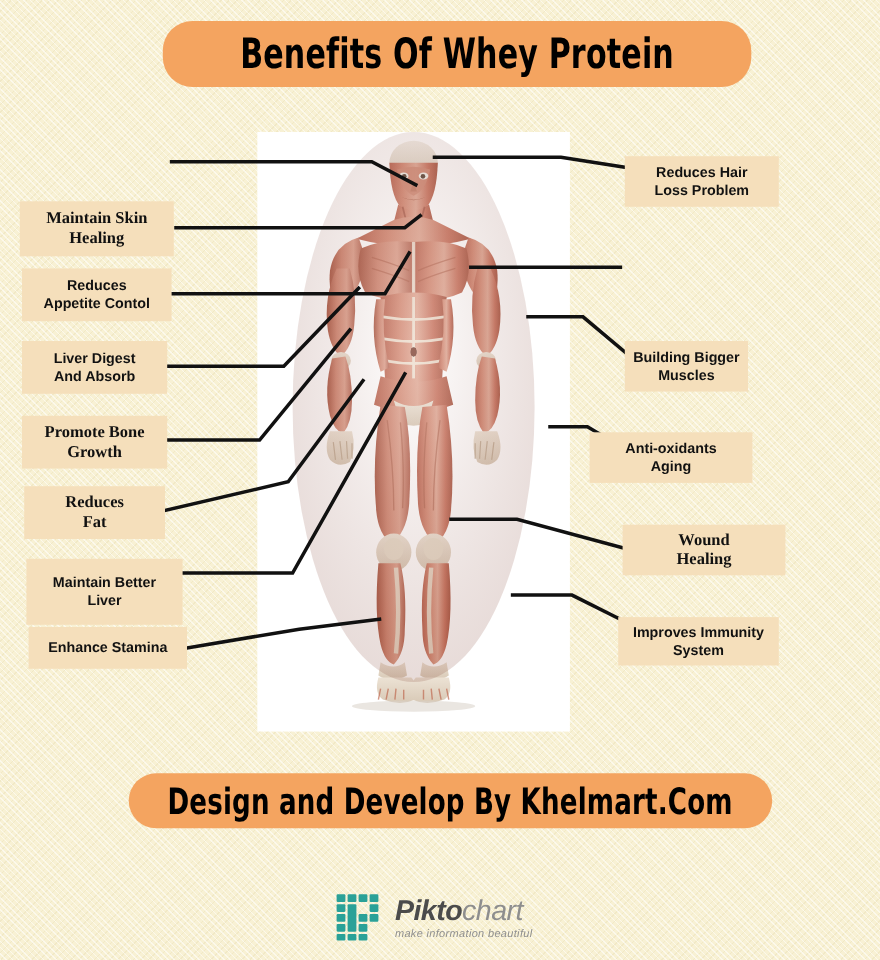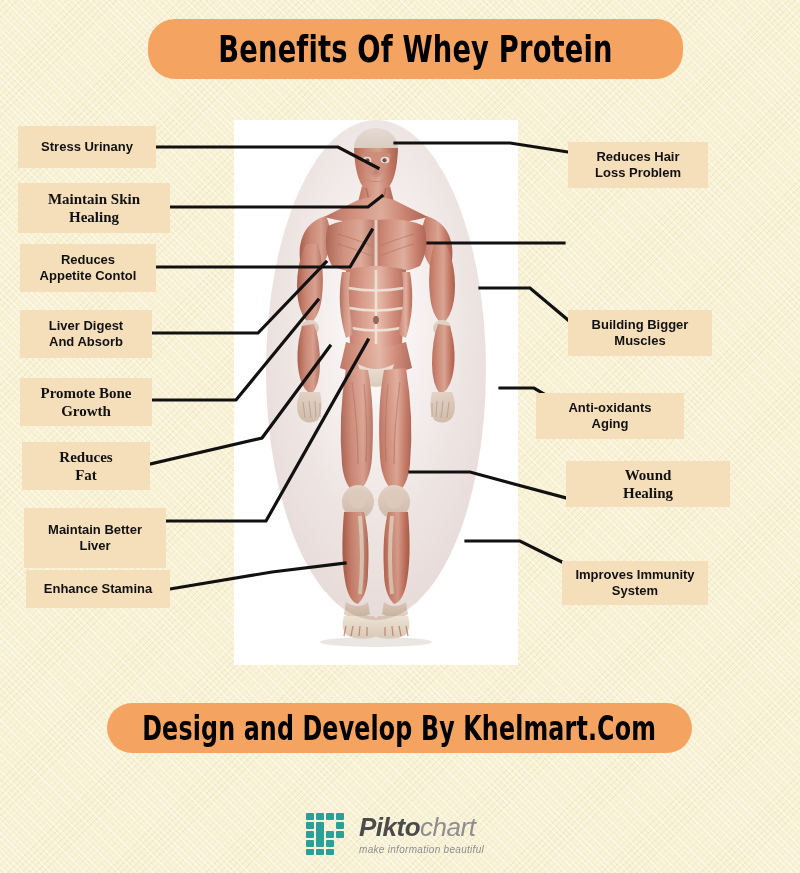--- a/index.html
+++ b/index.html
@@ -35,21 +35,21 @@
     border-radius:27px;
   }
   #title-banner{
     left:148px;top:19px;width:535px;height:60px;
   }
   #title-banner .btxt{
     font-size:38px;line-height:1;
     transform:scaleX(.80);
   }
   #footer-banner{
-    left:107px;top:703px;width:585px;height:50px;
+    left:117px;top:703px;width:585px;height:50px;
   }
   #footer-banner .btxt{
     font-size:33px;line-height:1;
     transform:scaleX(.80);
   }
 
   
   #figure-panel{
     position:absolute;left:234px;top:120px;width:284px;height:545px;
     background:#ffffff;
@@ -241,25 +241,22 @@
 
       <path d="M568 152 L510 143 L395 143"></path>
       <path d="M564 243 L428 243"></path>
       <path d="M568 320 L530 288 L480 288"></path>
       <path d="M568 408 L534 388 L500 388"></path>
       <path d="M566 498 L470 472 L410 472"></path>
       <path d="M562 562 L520 541 L466 541"></path>
     </g>
   </svg>
 
-  <div class="label-box" style="left:18px;top:126px;width:138px;height:42px;">
-    <span class="ltxt">Stress Urinany</span>
-  </div>
-
-  <div class="label-box serif" style="left:18px;top:183px;width:152px;height:50px;">
+
+  <div class="label-box serif" style="left:18px;top:183px;width:140px;height:50px;">
     <span class="ltxt">Maintain Skin
 Healing</span>
   </div>
 
   <div class="label-box" style="left:20px;top:244px;width:136px;height:48px;">
     <span class="ltxt">Reduces
 Appetite Contol</span>
   </div>
 
   <div class="label-box" style="left:20px;top:310px;width:132px;height:48px;">
@@ -285,31 +282,31 @@
   <div class="label-box" style="left:568px;top:142px;width:140px;height:46px;">
     <span class="ltxt">Reduces Hair
 Loss Problem</span>
   </div>
 
   <div class="label-box" style="left:26px;top:570px;width:144px;height:38px;">
     <span class="ltxt">Enhance Stamina</span>
   </div>
 
 
-  <div class="label-box" style="left:568px;top:310px;width:144px;height:46px;">
+  <div class="label-box" style="left:568px;top:310px;width:112px;height:46px;">
     <span class="ltxt">Building Bigger
 Muscles</span>
   </div>
 
   <div class="label-box" style="left:536px;top:393px;width:148px;height:46px;">
     <span class="ltxt">Anti-oxidants
 Aging</span>
   </div>
 
-  <div class="label-box serif" style="left:566px;top:461px;width:164px;height:46px;">
+  <div class="label-box serif" style="left:566px;top:477px;width:148px;height:46px;">
     <span class="ltxt">Wound
 Healing</span>
   </div>
 
   <div class="label-box" style="left:562px;top:561px;width:146px;height:44px;">
     <span class="ltxt">Improves Immunity
 System</span>
   </div>
 
   <div class="banner" id="footer-banner">

